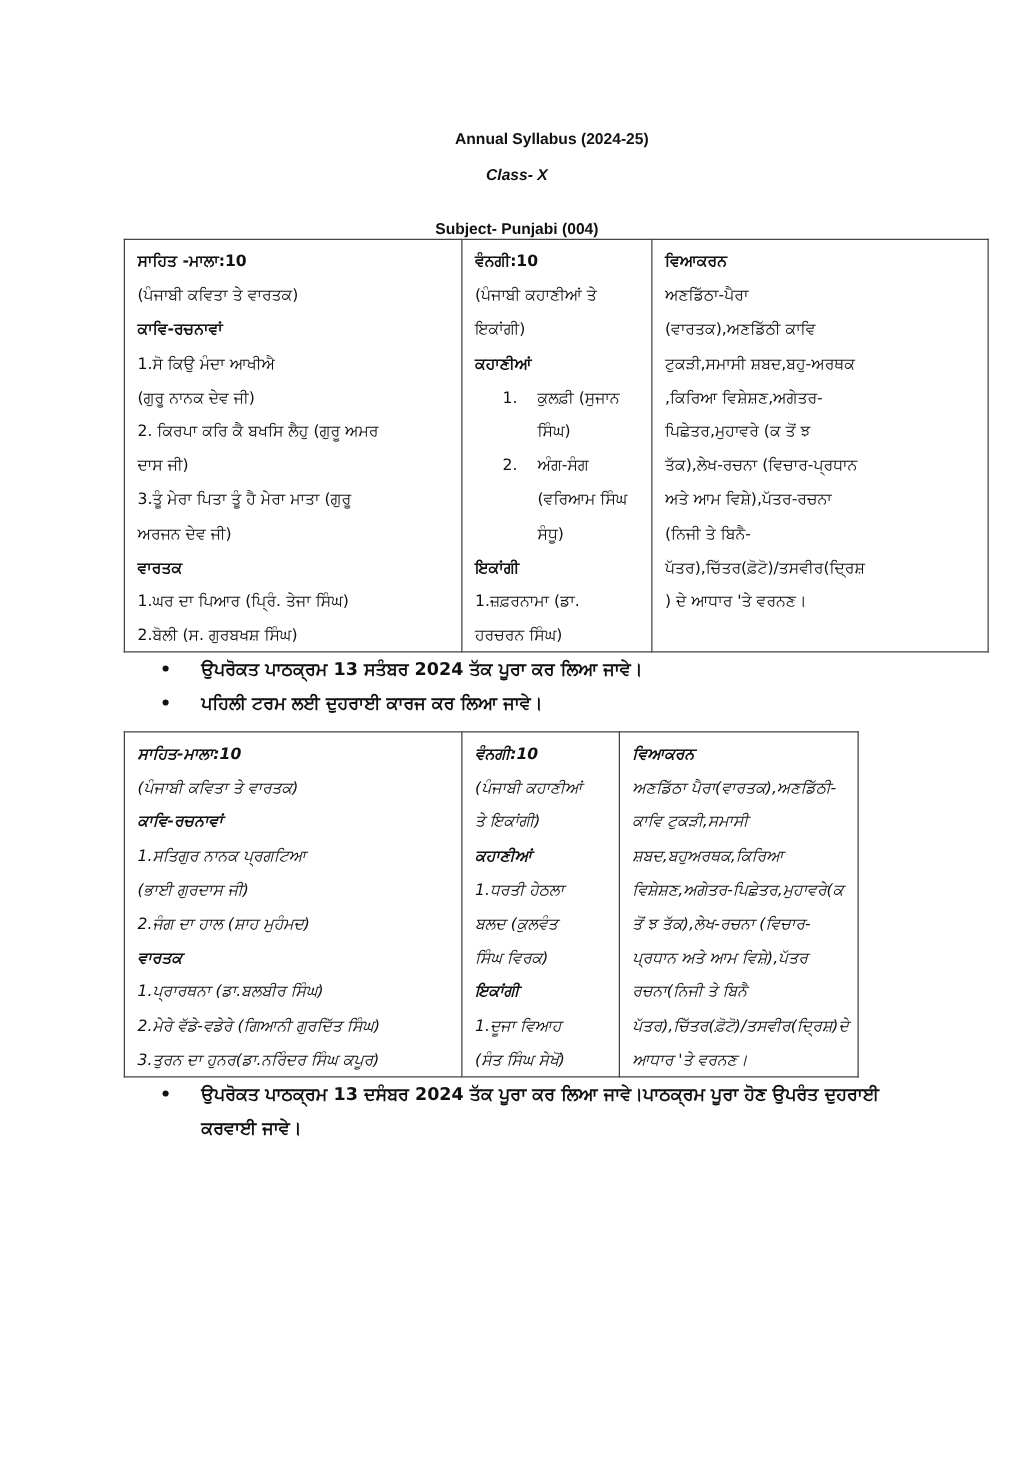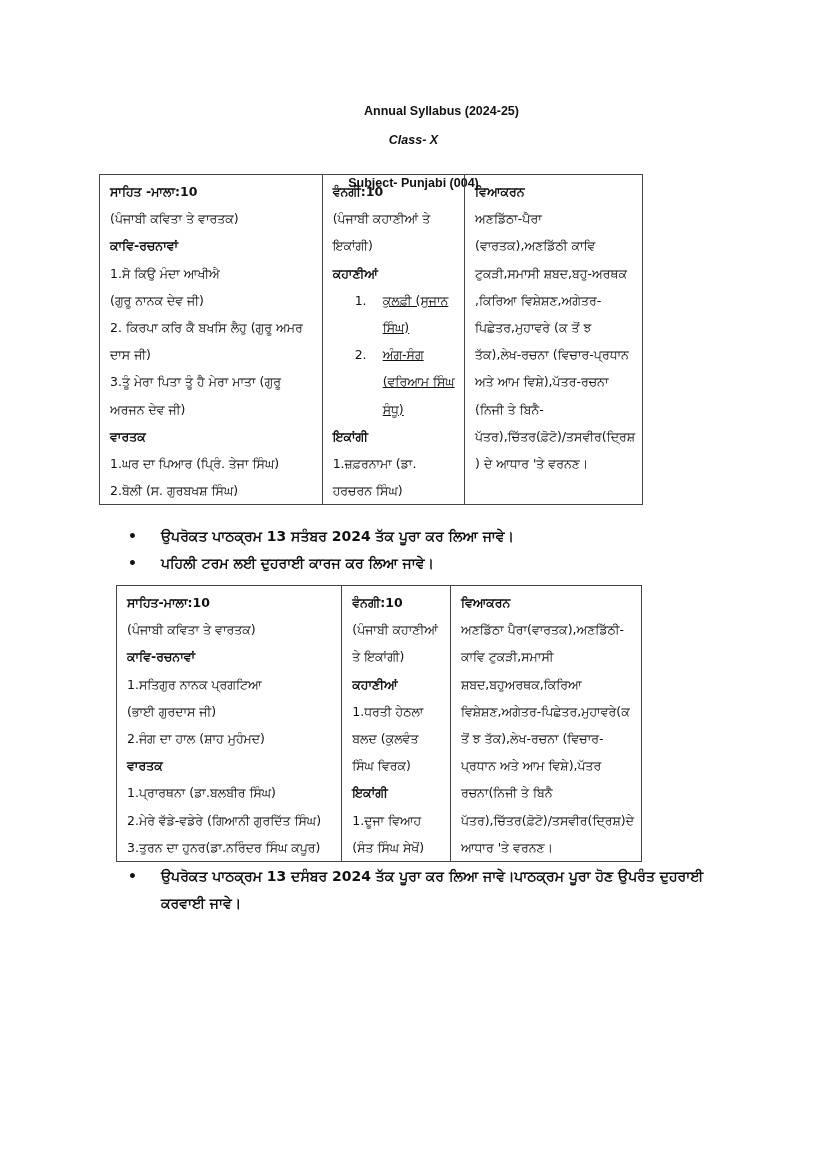--- a/index.html
+++ b/index.html
@@ -9,31 +9,31 @@
       color: #111;
     }
     .header { position: absolute; left: 0; width: 827px; text-align: center;
       font-family: "Liberation Sans", sans-serif; font-weight: bold; font-size: 12.5px; color: #111; }
     .h1 { top: 104px; padding-left: 28px; }
     .h2 { top: 133px; font-style: italic; }
     .h3 { top: 160px; margin-top: 16px; }
 
     table.syl { position: absolute; border-collapse: collapse; font-size: 12.5px; }
     table.syl td { border: 1.3px solid #444; vertical-align: top; padding: 3px 7px 0 10px; }
-    #t1 { left: 99px; top: 174px; width: 544px; height: 327px; }
-    #t2 { left: 116px; top: 585px; width: 526px; height: 275px; }
+    #t1 { left: 99px; top: 191px; width: 692px; height: 327px; }
+    #t2 { left: 99px; top: 585px; width: 588px; height: 275px; font-style: italic; }
     .ln { display: block; line-height: 27.2px; white-space: nowrap; }
     .b { font-weight: bold; }
     #t1 .c1 { width: 252px; }
     #t1 .c2 { width: 134px; }
     #t2 .c1 { width: 255px; }
     #t2 .c2 { width: 109px; }
     .ol-item { display: flex; }
     .ol-item .num { width: 28px; padding-left: 22px; flex: none; }
-    .ol-item .txt { flex: 1; text-decoration: underline; }
+    .ol-item .txt { flex: 1; }
 
     ul.notes { position: absolute; left: 124px; margin: 4px; padding: 0; list-style: none;
       font-weight: bold; font-size: 14px; width: 600px; }
     ul.notes li { position: relative; padding-left: 33px; line-height: 27px; }
     ul.notes li::before { content: "•"; position: absolute; left: 0; top: 0; font-weight: bold; }
     #n1 { top: 519px; }
     #n2 { top: 859px; }
   </style>
 </head>
 <body>

